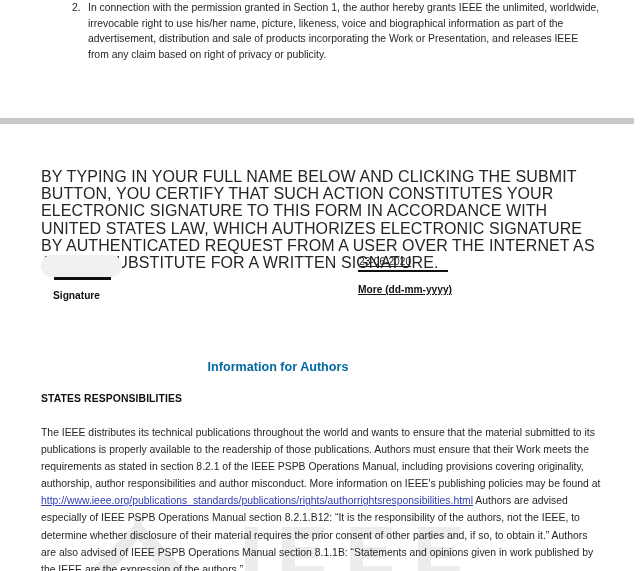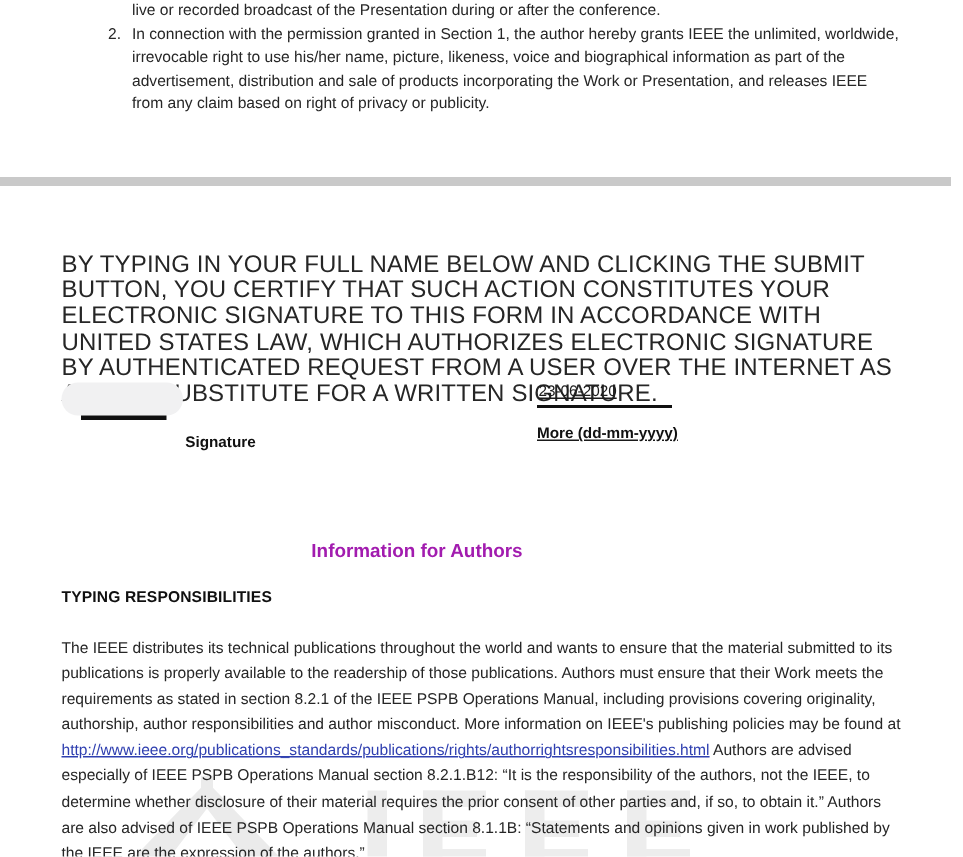--- a/index.html
+++ b/index.html
@@ -145,33 +145,32 @@
     margin-top: 1px;
   }
   .field-label {
     margin-top: 12px;
     font-size: 10.2px;
     font-weight: bold;
     color: #111111;
   }
   .sig-field .field-label {
     padding-left: 12px;
-    text-align: center;
   }
 
   
   .info-heading {
     position: absolute;
     top: 360px;
     left: 0;
     width: 556px;
     text-align: center;
     font-size: 12.6px;
     font-weight: bold;
-    color: #a21caf;
+    color: #0369a1;
   }
   .sub-heading {
     position: absolute;
     top: 393px;
     left: 41px;
     font-size: 10.4px;
     font-weight: bold;
     letter-spacing: 0.1px;
     color: #101010;
   }
@@ -217,21 +216,20 @@
       <rect x="358" y="10" width="42" height="11"></rect>
       <rect x="358" y="30" width="36" height="11"></rect>
       <rect x="358" y="49" width="42" height="11"></rect>
     </g>
   </svg>
 </div>
 
 <div class="page">
 
   <div class="clause-block">
-    <p class="clause-cont">live or recorded broadcast of the Presentation during or after the conference.</p>
     <p class="clause-item">
       <span class="clause-num">2.</span>
       <span>In connection with the permission granted in Section 1, the author hereby grants IEEE the unlimited, worldwide, irrevocable right to use his/her name, picture, likeness, voice and biographical information as part of the advertisement, distribution and sale of products incorporating the Work or Presentation, and releases IEEE from any claim based on right of privacy or publicity.</span>
     </p>
   </div>
 
   <div class="divider"></div>
 
   <p class="certify">BY TYPING IN YOUR FULL NAME BELOW AND CLICKING THE SUBMIT BUTTON, YOU CERTIFY THAT SUCH ACTION CONSTITUTES YOUR ELECTRONIC SIGNATURE TO THIS FORM IN ACCORDANCE WITH UNITED STATES LAW, WHICH AUTHORIZES ELECTRONIC SIGNATURE BY AUTHENTICATED REQUEST FROM A USER OVER THE INTERNET AS A VALID SUBSTITUTE FOR A WRITTEN SIGNATURE.</p>
 
@@ -249,19 +247,19 @@
     <div class="date-field">
       <div class="date-value">23-06-2020</div>
       <div class="date-rule"></div>
       <div class="field-label">More (dd-mm-yyyy)</div>
     </div>
 
   </div>
 
   <div class="info-heading">Information for Authors</div>
 
-  <div class="sub-heading">TYPING RESPONSIBILITIES</div>
+  <div class="sub-heading">STATES RESPONSIBILITIES</div>
 
   <p class="authors-body">
     <span>The IEEE distributes its technical publications throughout the world and wants to ensure that the material submitted to its publications is properly available to the readership of those publications. Authors must ensure that their Work meets the requirements as stated in section 8.2.1 of the IEEE PSPB Operations Manual, including provisions covering originality, authorship, author responsibilities and author misconduct. More information on IEEE's publishing policies may be found at </span><a class="link" href="#">http://www.ieee.org/publications_standards/publications/rights/authorrightsresponsibilities.html</a><span> Authors are advised especially of IEEE PSPB Operations Manual section 8.2.1.B12: “It is the responsibility of the authors, not the IEEE, to determine whether disclosure of their material requires the prior consent of other parties and, if so, to obtain it.” Authors are also advised of IEEE PSPB Operations Manual section 8.1.1B: “Statements and opinions given in work published by the IEEE are the expression of the authors.”</span>
   </p>
 
 </div>
 
 </body></html>

